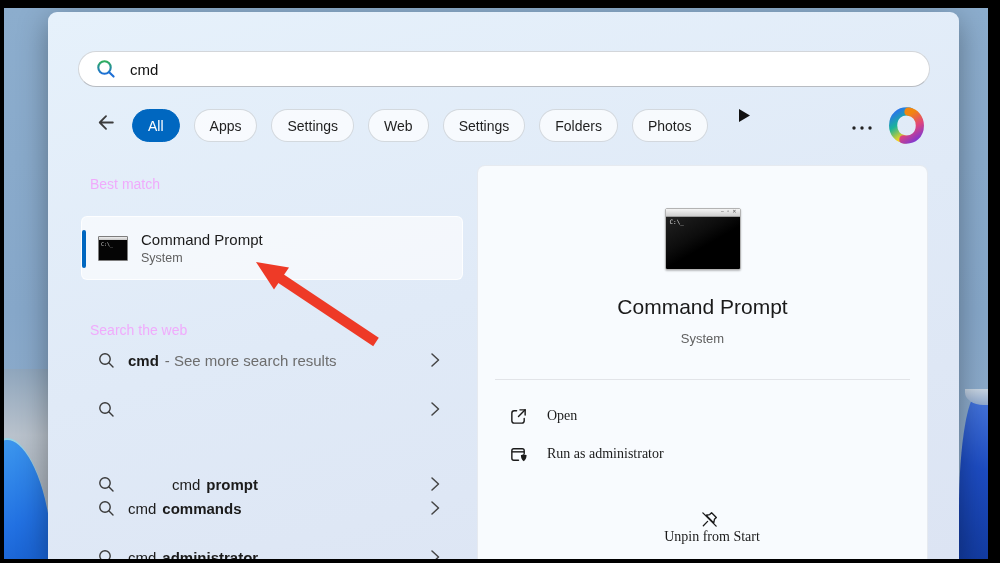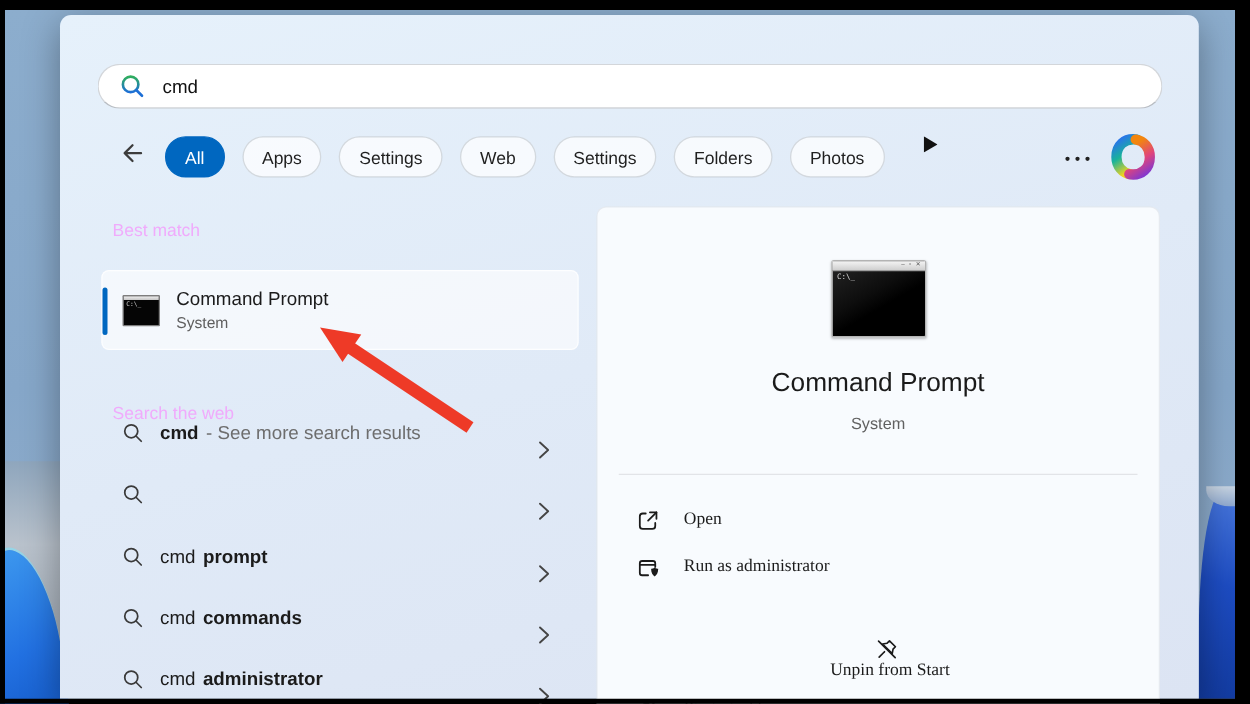--- a/index.html
+++ b/index.html
@@ -56,21 +56,21 @@
   .heading{position:absolute;left:90px;font-size:14px;font-weight:400;color:#f0abfc;z-index:5;}
   .bestcard{position:absolute;left:81px;top:216px;width:382px;height:64px;z-index:5;
     background:rgba(255,255,255,.62);border:1px solid rgba(255,255,255,.8);border-radius:6px;
     display:flex;align-items:center;cursor:pointer;}
   .bestcard::before{content:"";position:absolute;left:0;top:13px;width:4px;height:38px;
     background:#0067c0;border-radius:2px;}
   .best-texts{margin-left:13px;}
   .best-title{font-size:15px;color:#1b1b1b;}
   .best-sub{font-size:12.5px;color:#5f5f5f;margin-top:3px;}
 
-  .row-web{position:absolute;left:81px;width:382px;height:44px;display:flex;z-index:5;cursor:pointer;}
+  .row-web{position:absolute;left:81px;width:382px;height:44px;display:flex;align-items:center;z-index:5;cursor:pointer;}
   .row-web .mag{margin-left:17px;flex:0 0 auto;}
   .row-web .txt{margin-left:13px;font-size:15px;color:#1b1b1b;white-space:nowrap;}
   .row-web .suffix{margin-left:6px;}
   .row-first .query{font-weight:700;}
   .row-first .suffix{color:#6d6d6d;font-weight:400;}
   .row-rest .query{font-weight:400;}
   .row-rest .suffix{font-weight:700;}
   .chev{margin-left:auto;margin-right:22px;cursor:pointer;display:flex;align-items:center;}
 
   
@@ -206,21 +206,21 @@
         <circle cx="7" cy="7" r="5.2" fill="none" stroke="#3a3a3a" stroke-width="1.4"></circle>
         <line x1="11" y1="11" x2="15" y2="15" stroke="#3a3a3a" stroke-width="1.4" stroke-linecap="round"></line>
       </svg>
     <div class="chev">
         <svg width="12" height="16" viewBox="0 0 12 16">
           <path d="M3 2 L9.5 8 L3 14" fill="none" stroke="#454545" stroke-width="1.5" stroke-linecap="round" stroke-linejoin="round"></path>
         </svg>
       </div>
   </div>
 
-  <div class="row-web row-rest" style="top:437px;">
+  <div class="row-web row-rest" style="top:462px;gap:44px;">
     <svg class="mag" width="17" height="17" viewBox="0 0 17 17">
         <circle cx="7" cy="7" r="5.2" fill="none" stroke="#3a3a3a" stroke-width="1.4"></circle>
         <line x1="11" y1="11" x2="15" y2="15" stroke="#3a3a3a" stroke-width="1.4" stroke-linecap="round"></line>
       </svg>
     <div class="txt"><span class="query">cmd</span><span class="suffix">prompt</span></div>
     <div class="chev">
         <svg width="12" height="16" viewBox="0 0 12 16">
           <path d="M3 2 L9.5 8 L3 14" fill="none" stroke="#454545" stroke-width="1.5" stroke-linecap="round" stroke-linejoin="round"></path>
         </svg>
       </div>

